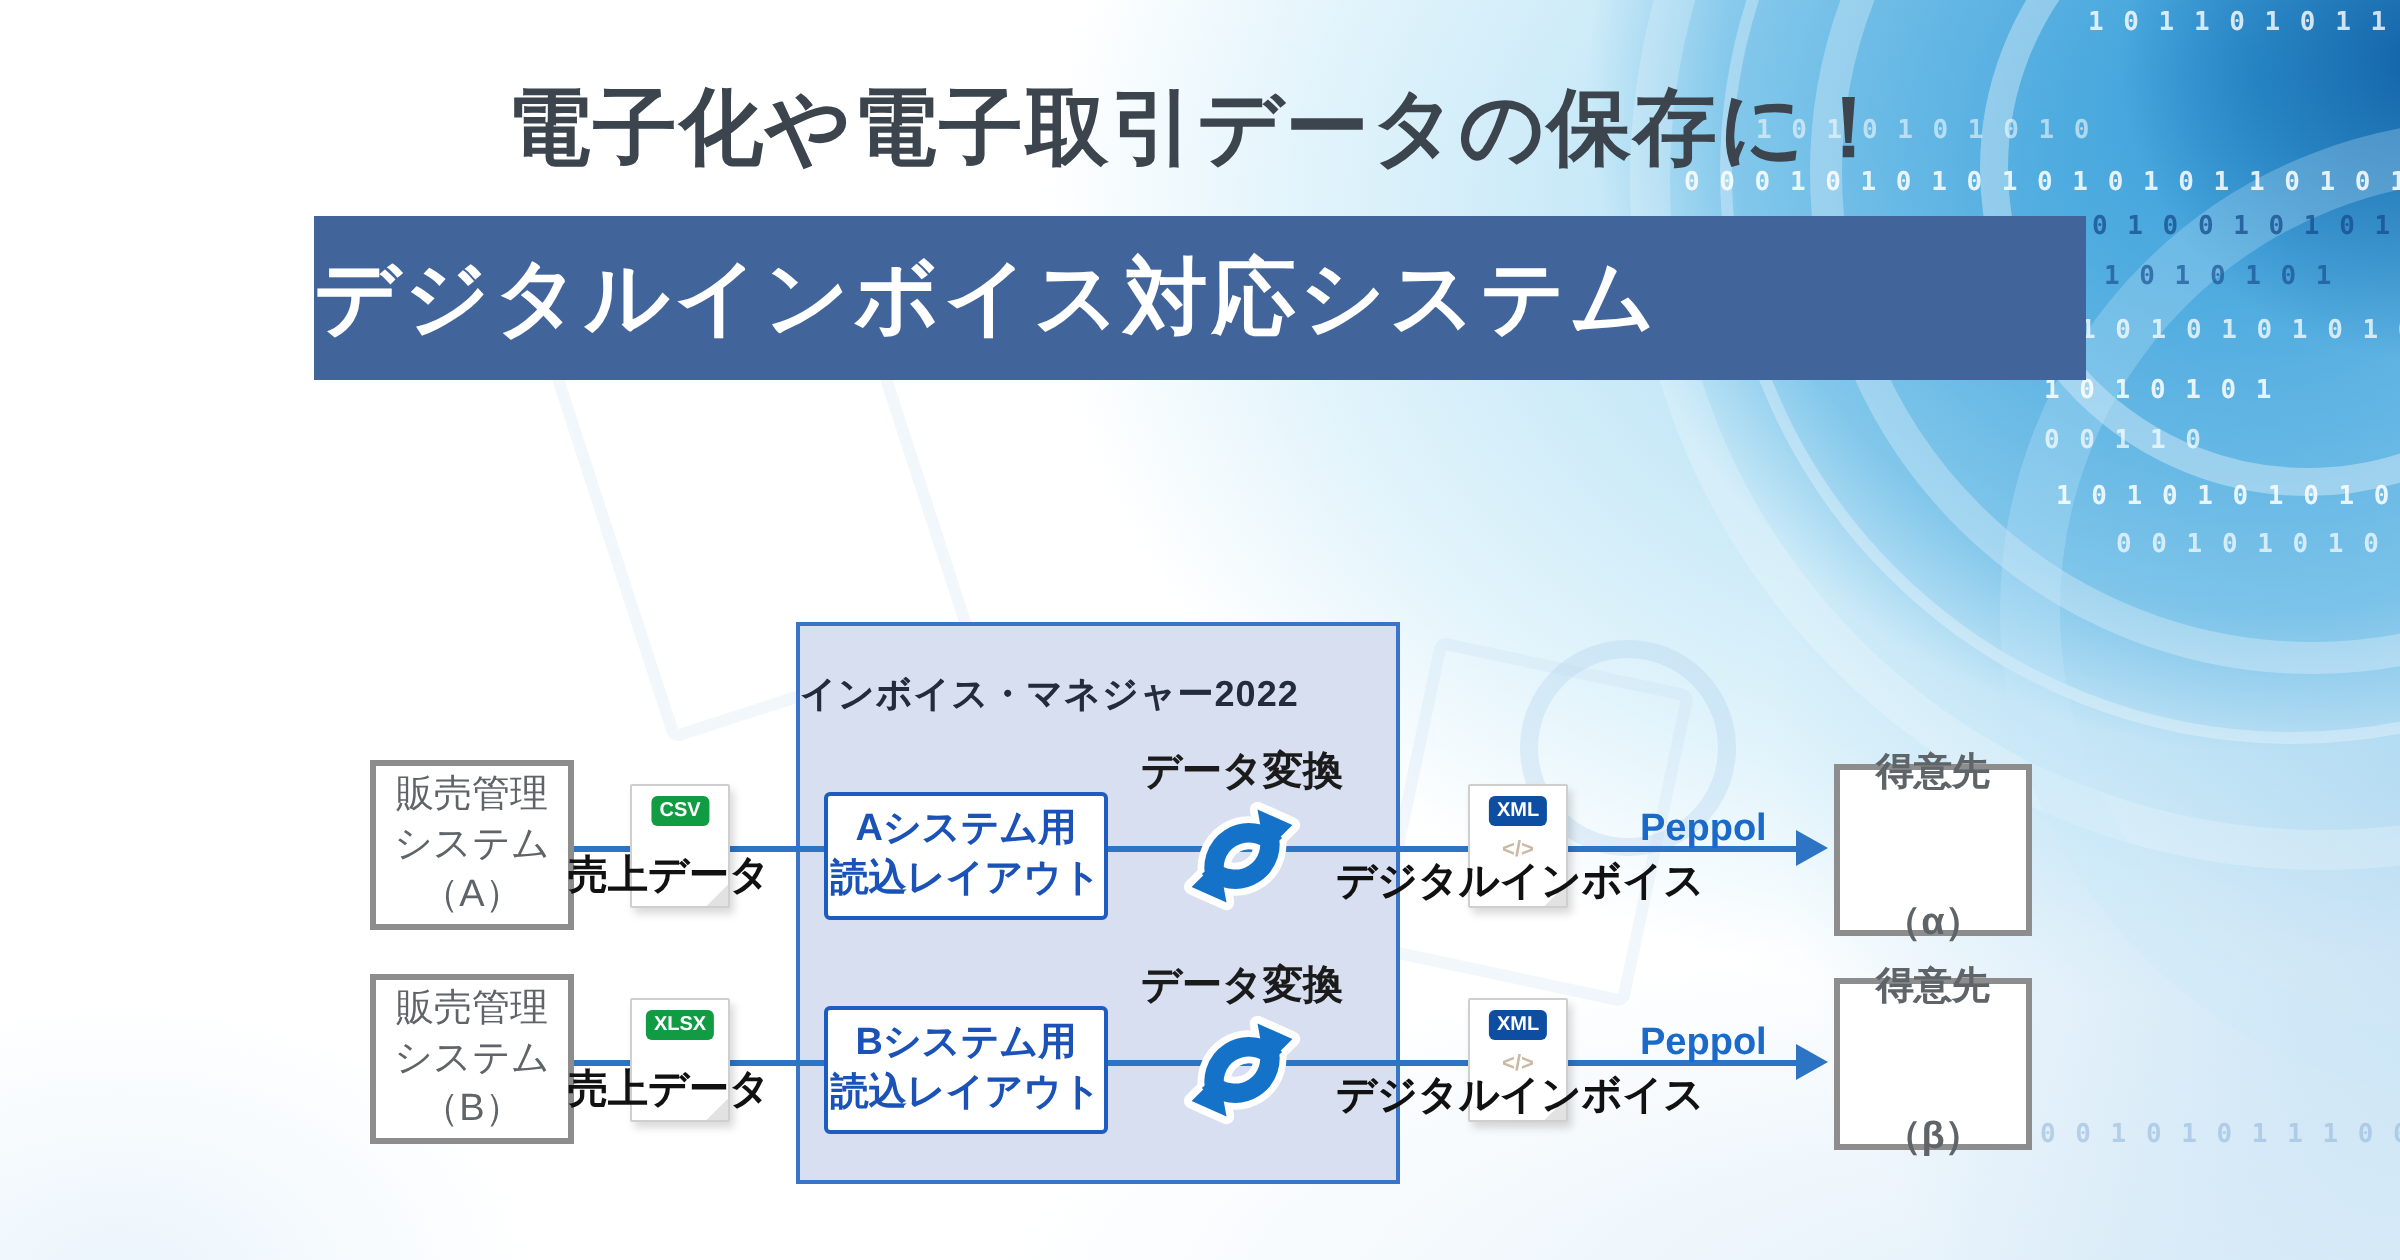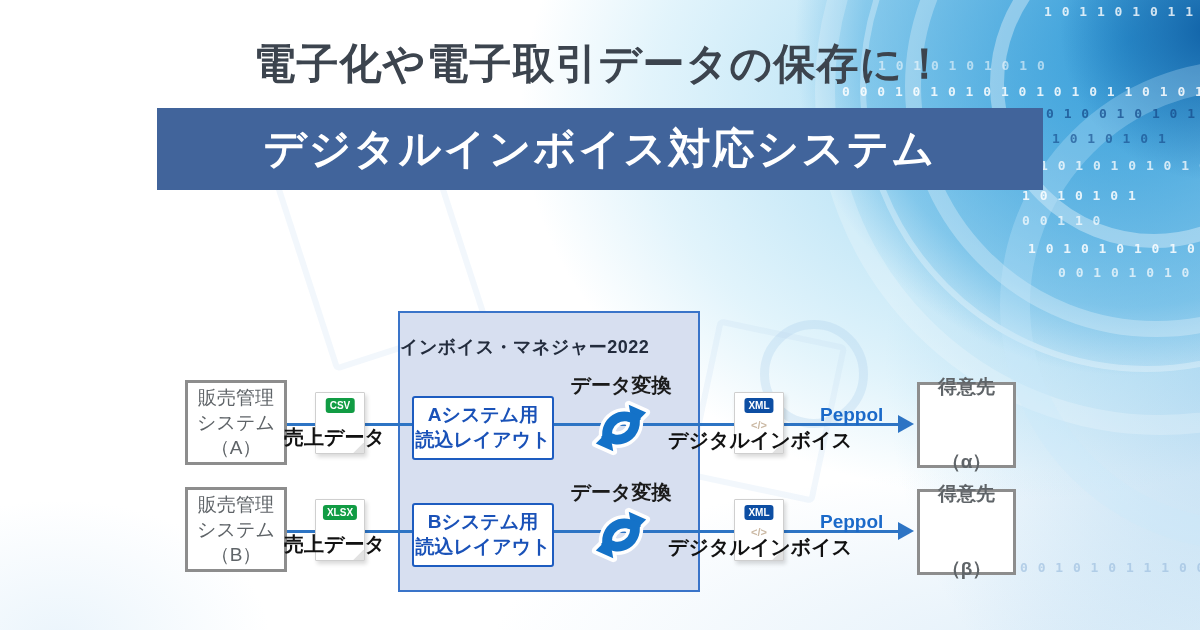--- a/index.html
+++ b/index.html
@@ -35,21 +35,21 @@
   .b6{left:1022px;top:188px;color:rgba(255,255,255,.85);}
   .b7{left:1022px;top:213px;color:rgba(255,255,255,.7);}
   .b8{left:1028px;top:241px;color:rgba(255,255,255,.85);}
   .b9{left:1022px;top:265px;color:rgba(255,255,255,.7);margin-left:36px;}
   .b10{left:1020px;top:560px;color:rgba(150,185,220,.6);}
 
   
   .catch{position:absolute;left:0;width:1200px;top:36px;text-align:center;z-index:3;
     font-size:42px;font-weight:bold;color:var(--headline-text);letter-spacing:1px;}
   .banner{position:absolute;left:157px;top:108px;width:886px;height:82px;background:var(--banner-bg);z-index:3;
-    display:flex;align-items:center;justify-content:center;}
+    display:flex;align-items:center;justify-content:flex-start;}
   .banner span{font-size:42px;font-weight:bold;color:#ffffff;letter-spacing:2px;}
   .title{position:absolute;left:0;width:1200px;top:194px;margin:0;text-align:center;z-index:3;
     font-size:80px;font-weight:bold;color:var(--headline-text);letter-spacing:0;}
 
   
   .diagram{position:absolute;inset:0;z-index:4;}
   .center-box{position:absolute;left:398px;top:311px;width:302px;height:281px;box-sizing:border-box;
     background:var(--center-box-fill);border:2px solid var(--center-box-border);z-index:1;}
   .center-title{margin-top:22px;text-align:left;font-size:18px;font-weight:bold;color:#232c3d;letter-spacing:.5px;}
   .frow{position:absolute;inset:0;z-index:2;}

